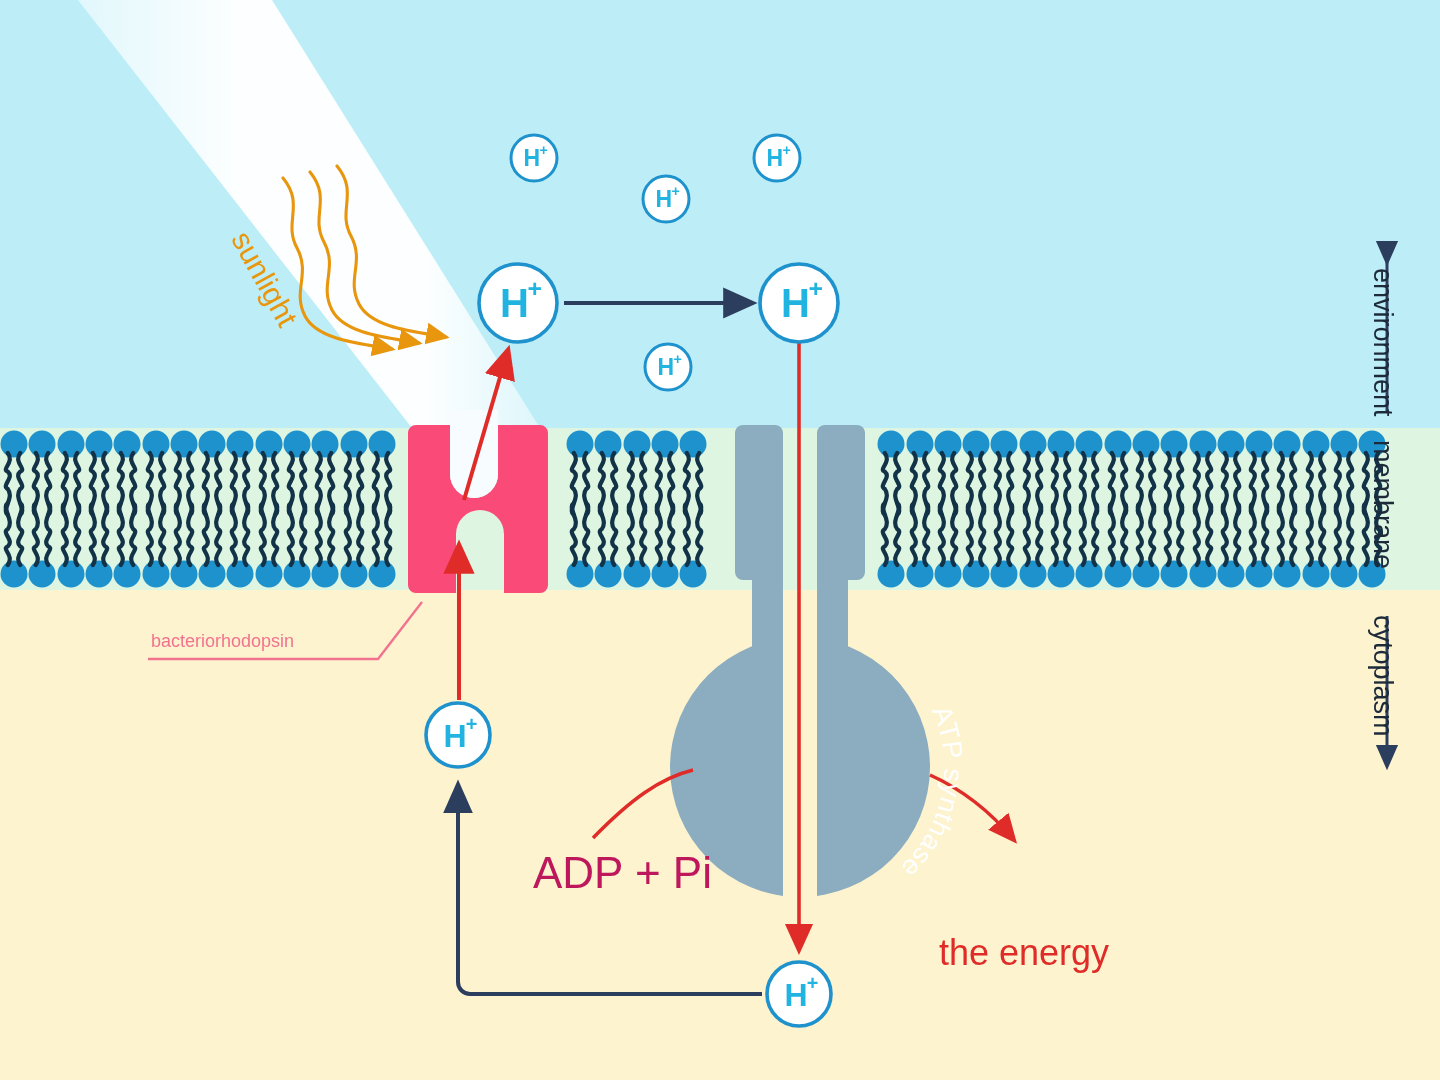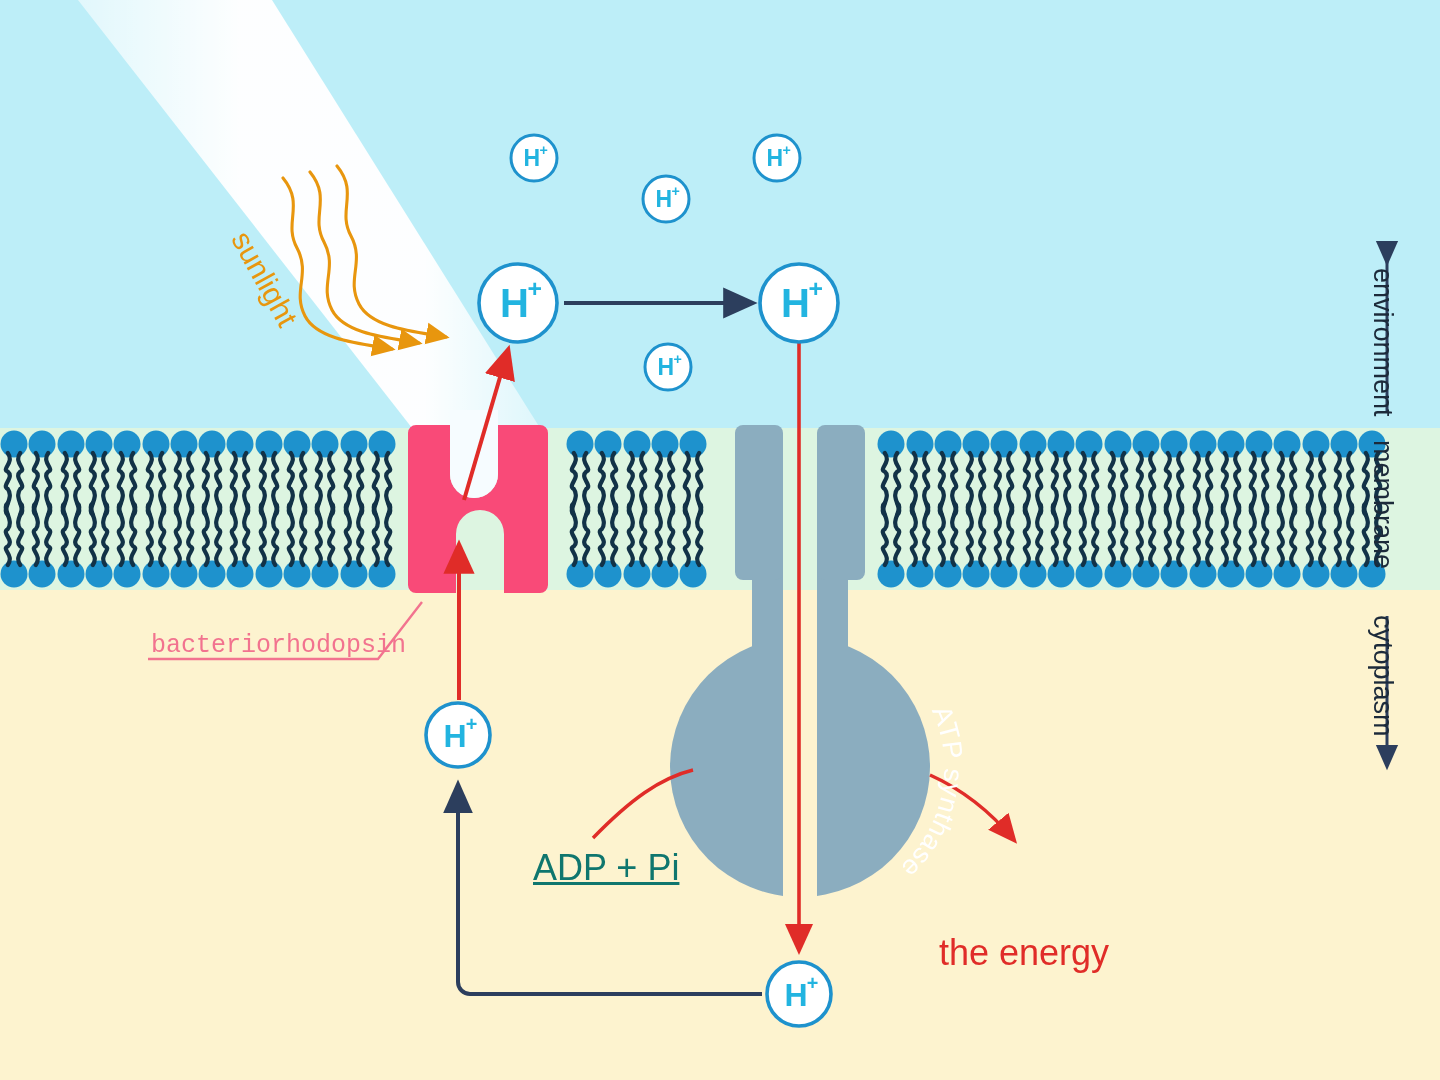--- a/index.html
+++ b/index.html
@@ -423,23 +423,23 @@
           <circle cx="799" cy="994" r="32" fill="#ffffff" stroke="#1e92cd" stroke-width="3.6"></circle>
           <text x="796.12" y="1005.52" text-anchor="middle" font-size="32" font-weight="bold" font-family="Liberation Sans, sans-serif" fill="#22b4e0">H</text>
           <text x="812.44" y="989.52" text-anchor="middle" font-size="19.84" font-weight="bold" font-family="Liberation Sans, sans-serif" fill="#22b4e0">+</text>
         </g>
       </g>
   </svg>
 
   <div class="txt" style="left:255px; top:225px; transform:rotate(61deg); transform-origin:0 0;
               font-size:30px; color:#e8960e;">sunlight</div>
 
-  <div class="txt" style="left:151px; top:631px; font-size:25px; color:#f2738f;font-family:Liberation Mono, monospace;">bacteriorhodopsin</div>
-
-  <div class="txt" style="left:533px; top:847px; font-size:36px; color:#0f766e;text-decoration:underline;">ADP + Pi</div>
+  <div class="txt" style="left:151px; top:631px; font-size:18px; color:#f2738f;">bacteriorhodopsin</div>
+
+  <div class="txt" style="left:533px; top:847px; font-size:44px; color:#be185d;">ADP + Pi</div>
 
   <div class="txt" style="left:939px; top:847px; font-size:36px; color:#e02c28; text-align:center; width:162px;">
     <div>the energy</div>
     
   </div>
 
   <div class="txt" style="left:1398px; top:268px; transform:rotate(90deg); transform-origin:0 0;
               font-size:27px; color:#1c2a3a;">environment</div>
 
   <div class="txt" style="left:1398px; top:440px; transform:rotate(90deg); transform-origin:0 0;

